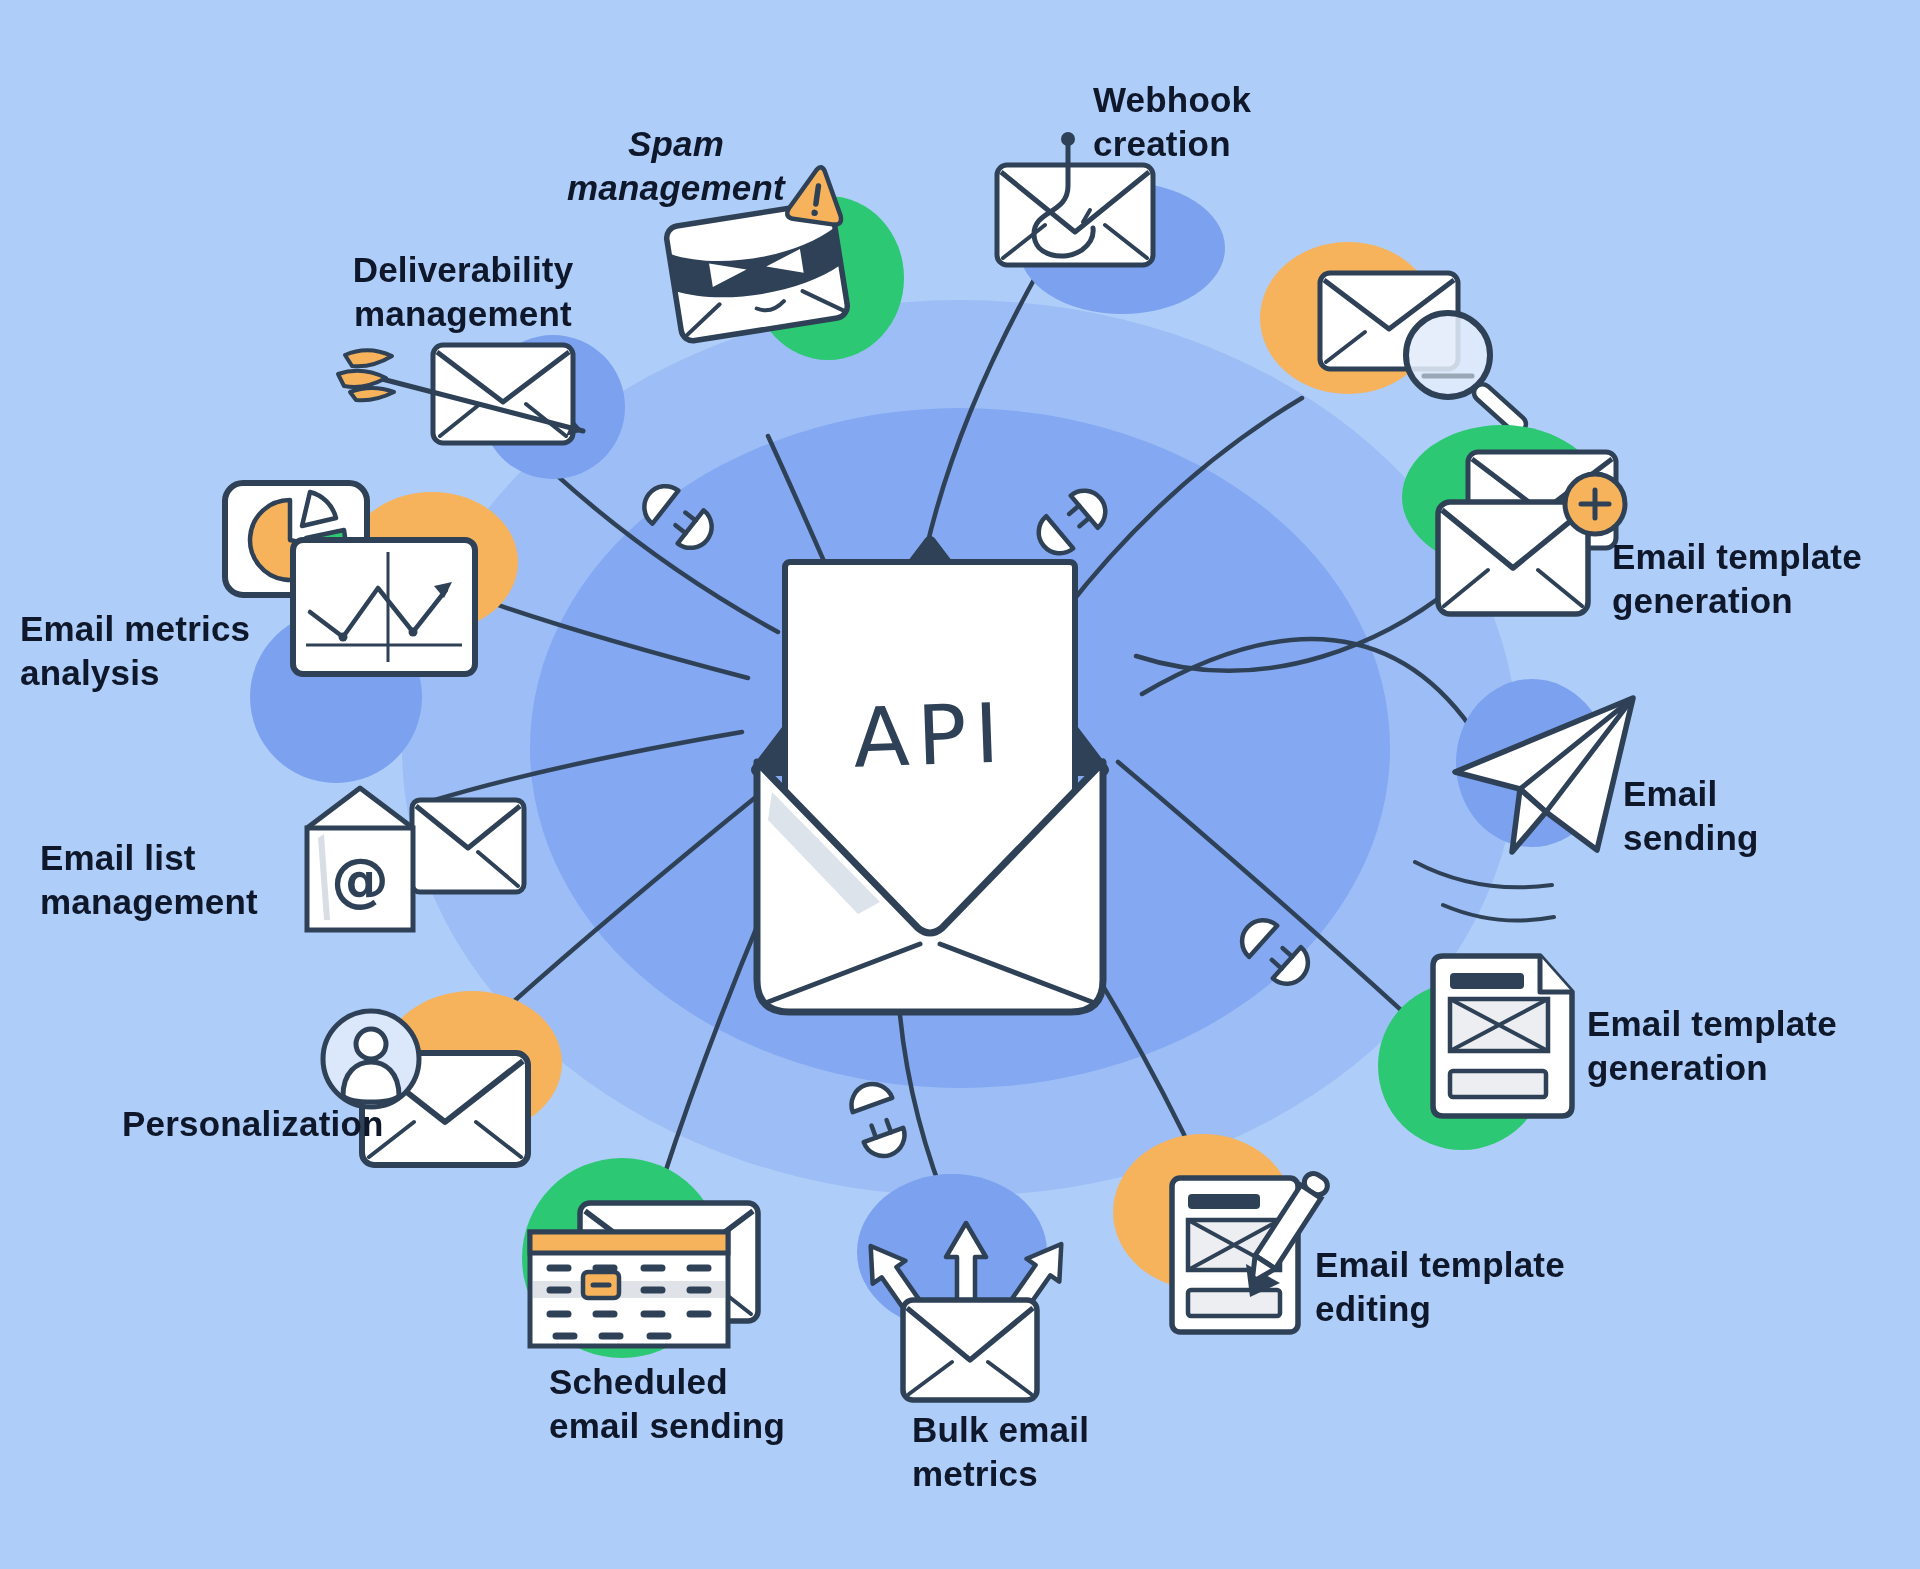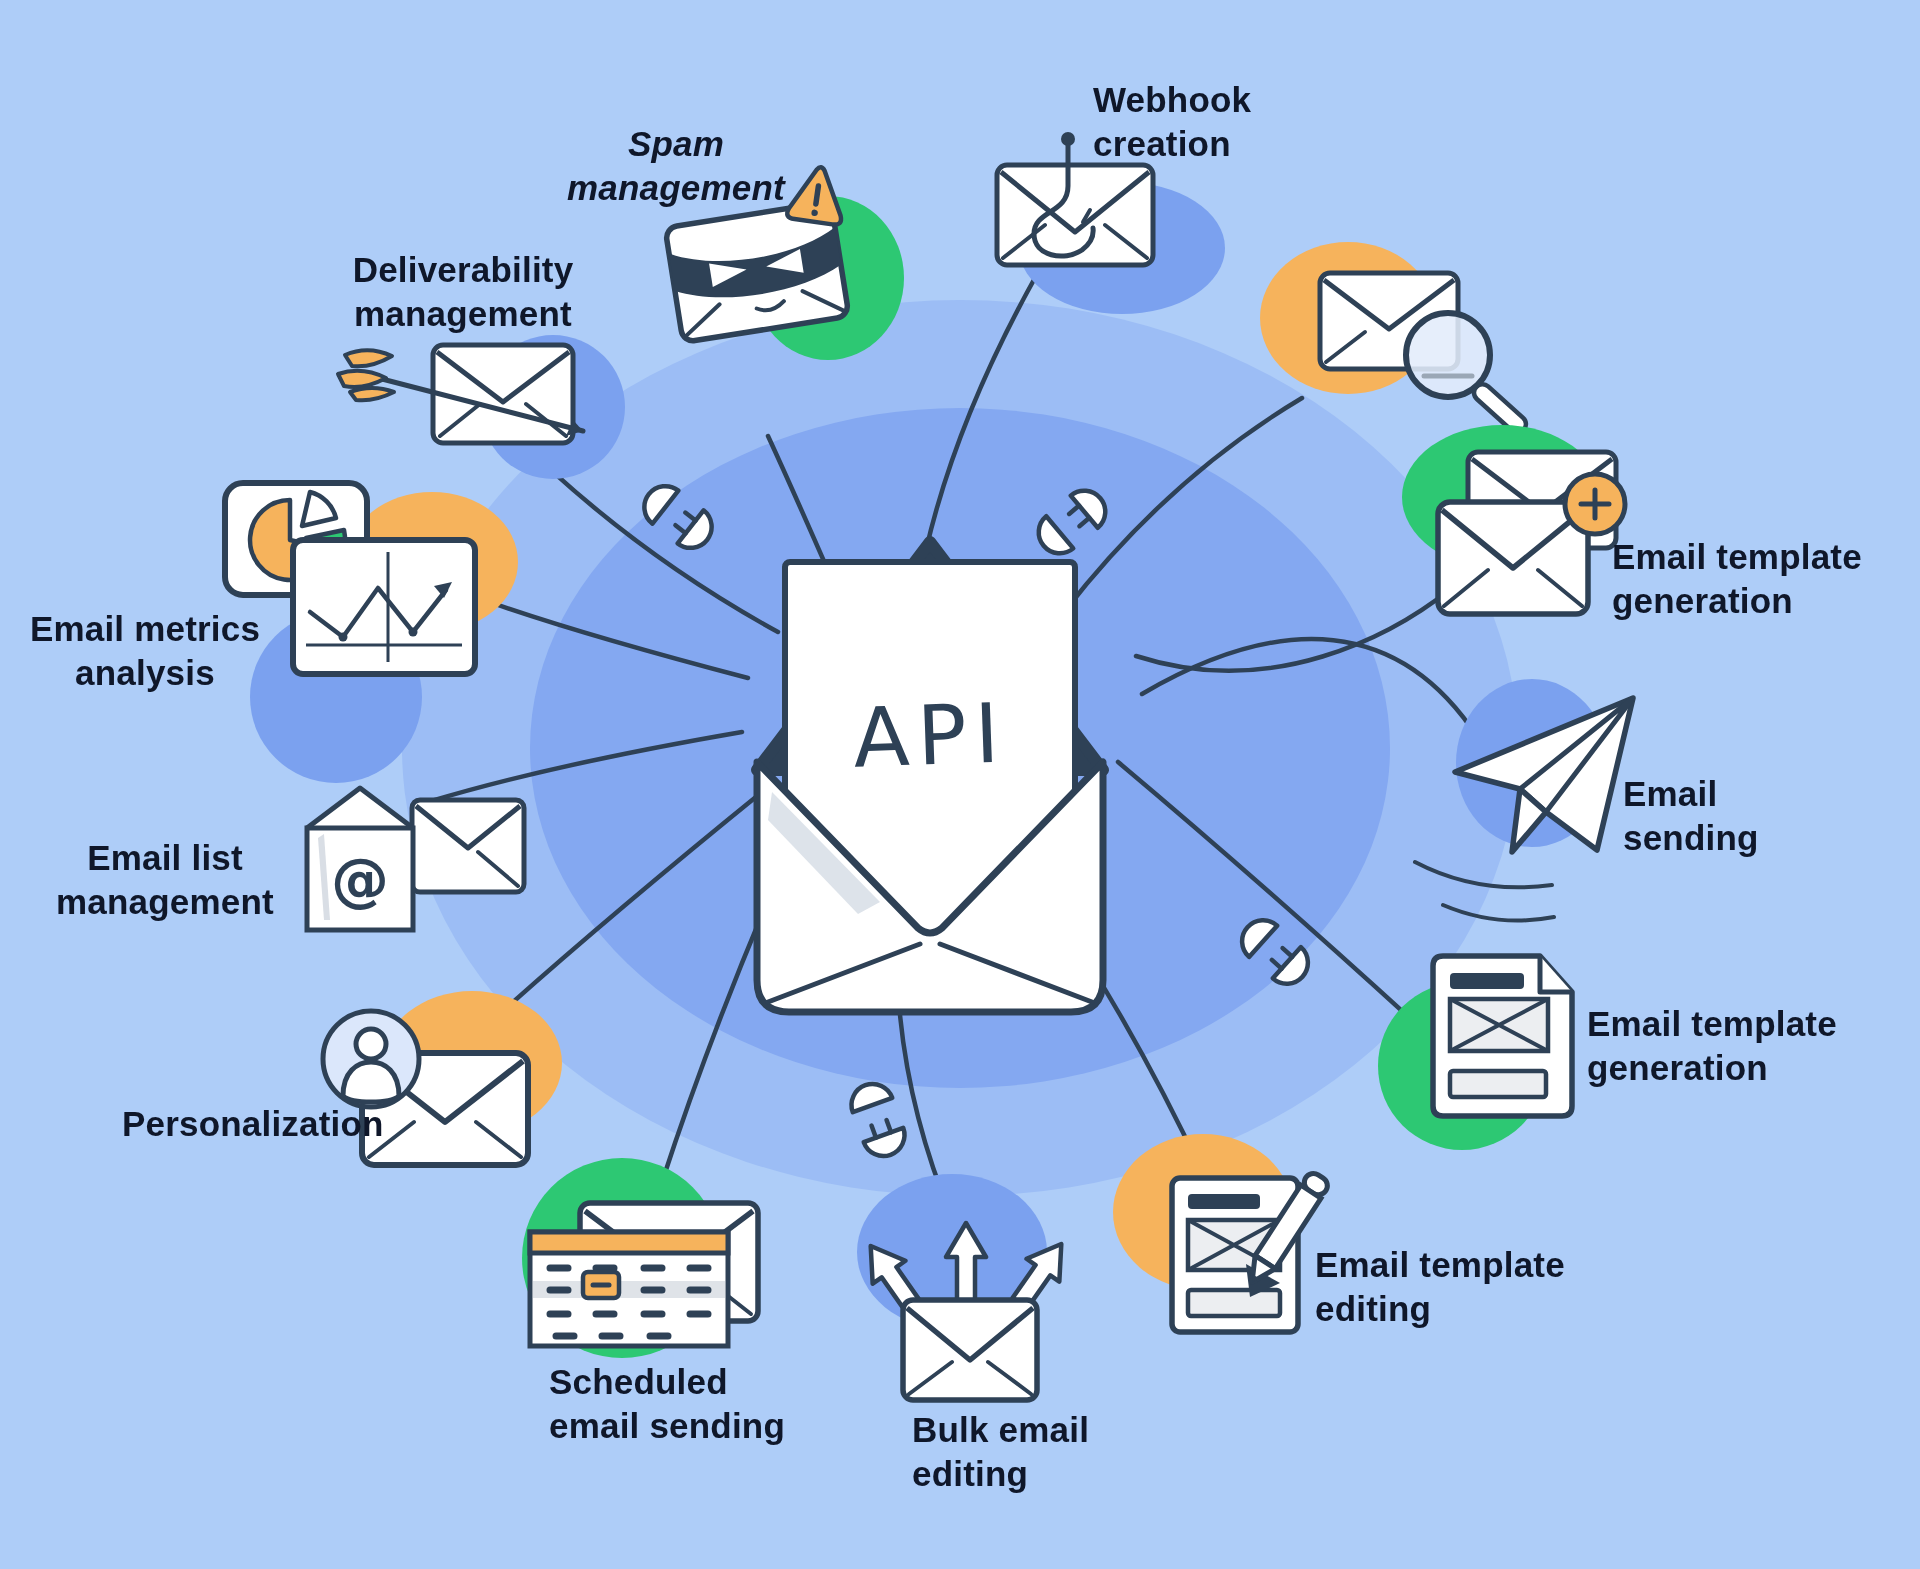--- a/index.html
+++ b/index.html
@@ -2,21 +2,21 @@
 <html><head>
 <meta charset="utf-8">
 <style>
   html,body{margin:0;padding:0;background:#aecdf8;}
   .canvas{position:relative;width:1920px;height:1569px;overflow:hidden;
           font-family:"Liberation Sans",sans-serif;background:#aecdf8;}
   .canvas svg{position:absolute;inset:0;display:block;}
   .feature-label{position:absolute;font-size:35px;font-weight:700;color:#0f172a;
                  line-height:1.27;white-space:pre-line;letter-spacing:.2px;}
   .align-center{text-align:center;}
-  .align-right{text-align:center;}
+  .align-right{text-align:left;}
   .api-label{position:absolute;left:790px;top:688px;width:280px;text-align:center;
              font-family:"DejaVu Sans",sans-serif;font-size:82px;font-weight:400;
              color:#2e4156;letter-spacing:8px;transform:rotate(-2deg);}
 </style>
 </head>
 <body>
 
 <div class="canvas">
 
 <svg width="1920" height="1569" viewBox="0 0 1920 1569">
@@ -280,21 +280,21 @@
 creation</div>
   <div class="feature-label" style="left:1612px;top:535px;">Email template
 generation</div>
   <div class="feature-label" style="left:1623px;top:772px;">Email
 sending</div>
   <div class="feature-label" style="left:1587px;top:1002px;">Email template
 generation</div>
   <div class="feature-label" style="left:1315px;top:1243px;">Email template
 editing</div>
   <div class="feature-label" style="left:912px;top:1408px;">Bulk email
-editing</div>
+metrics</div>
   <div class="feature-label" style="left:549px;top:1360px;">Scheduled
 email sending</div>
   <div class="feature-label" style="left:122px;top:1102px;">Personalization</div>
   <div class="feature-label align-right" style="left:40px;top:836px;width:250px;">Email list
 management</div>
   <div class="feature-label align-right" style="left:20px;top:607px;width:250px;">Email metrics
 analysis</div>
   <div class="feature-label align-center" style="left:303px;top:248px;width:320px;">Deliverability
 management</div>
 

